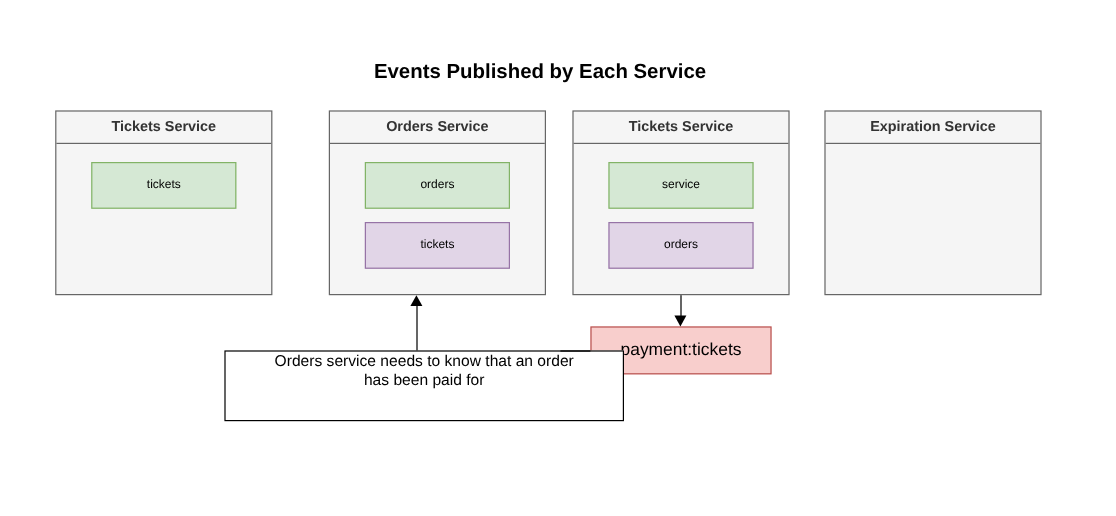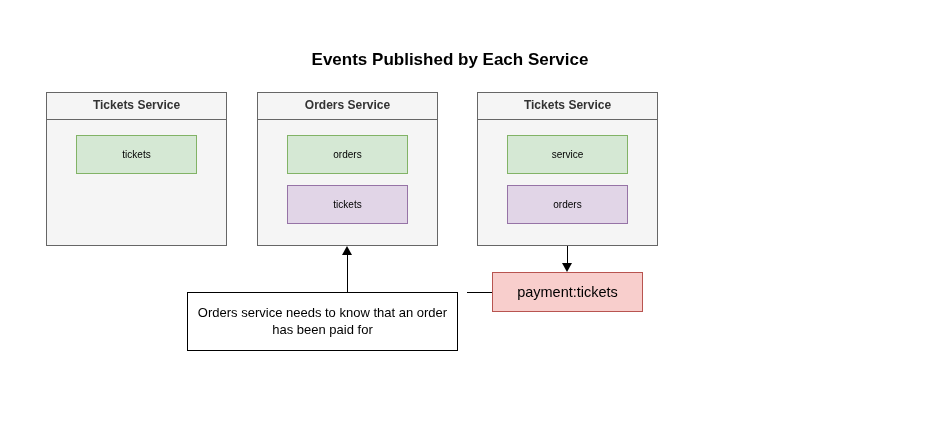--- a/index.html
+++ b/index.html
@@ -81,27 +81,27 @@
     display: flex;
     align-items: center;
     justify-content: center;
     font-size: 14.5px;
     color: #000000;
   }
   .note {
     position: absolute;
     left: 187px;
     top: 292px;
-    width: 271px;
+    width: 333px;
     height: 59px;
     box-sizing: border-box;
     background: #ffffff;
     border: 1px solid var(--note-border);
     display: flex;
-    align-items: center;
+    align-items: flex-start;
     justify-content: center;
     text-align: center;
     font-size: 13px;
     line-height: 1.25;
     color: #000000;
   }
   .note span { display: block; width: 270px; }
   .line {
     position: absolute;
     background: var(--arrow);
@@ -129,36 +129,40 @@
 
   <div class="title">Events Published by Each Service</div>
 
   <div class="service" style="left:46px">
     <div class="service-header">Tickets Service</div>
     <div class="service-body">
       <div class="event" data-type="green">tickets</div>
     </div>
   </div>
 
-  <div class="service" style="left:257px">
+  <div class="service" style="left:274px">
     <div class="service-header">Orders Service</div>
     <div class="service-body">
       <div class="event" data-type="green">orders</div>
       <div class="event" data-type="purple">tickets</div>
     </div>
   </div>
 
   <div class="service" style="left:477px">
     <div class="service-header">Tickets Service</div>
     <div class="service-body">
       <div class="event" data-type="green">service</div>
       <div class="event" data-type="purple">orders</div>
     </div>
   </div>
 
+  <div class="service" style="left:687px">
+    <div class="service-header">Expiration Service</div>
+    <div class="service-body"></div>
+  </div>
 
   <div class="msg-box">payment:tickets</div>
 
   <div class="note">
     <span>Orders service needs to know that an order has been paid for</span>
   </div>
 
   <div class="line" style="left:347px; top:253px; width:1px; height:39px;"></div>
   <div class="arrowhead up" style="left:342px; top:246px;"></div>
 

